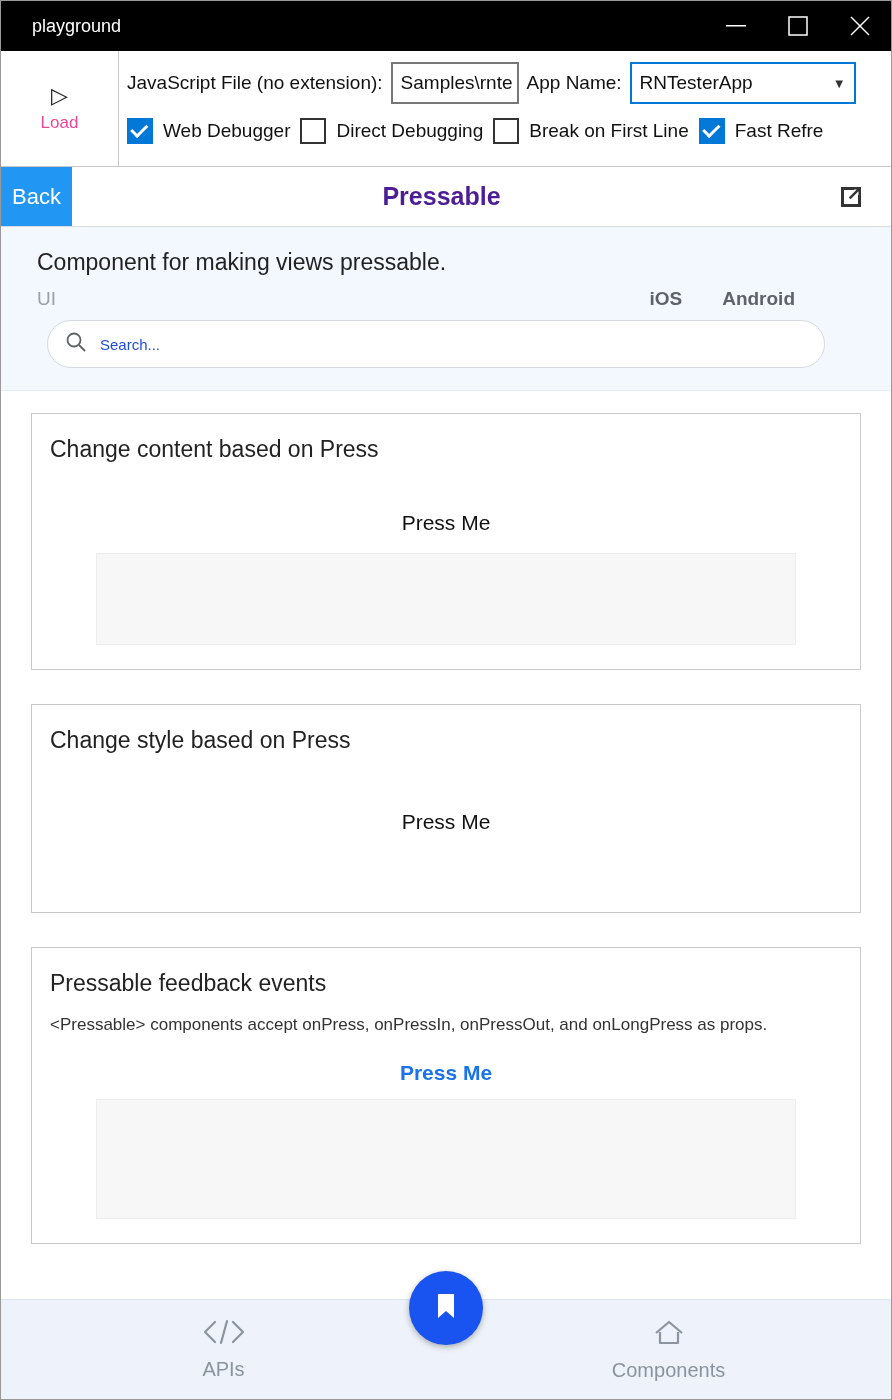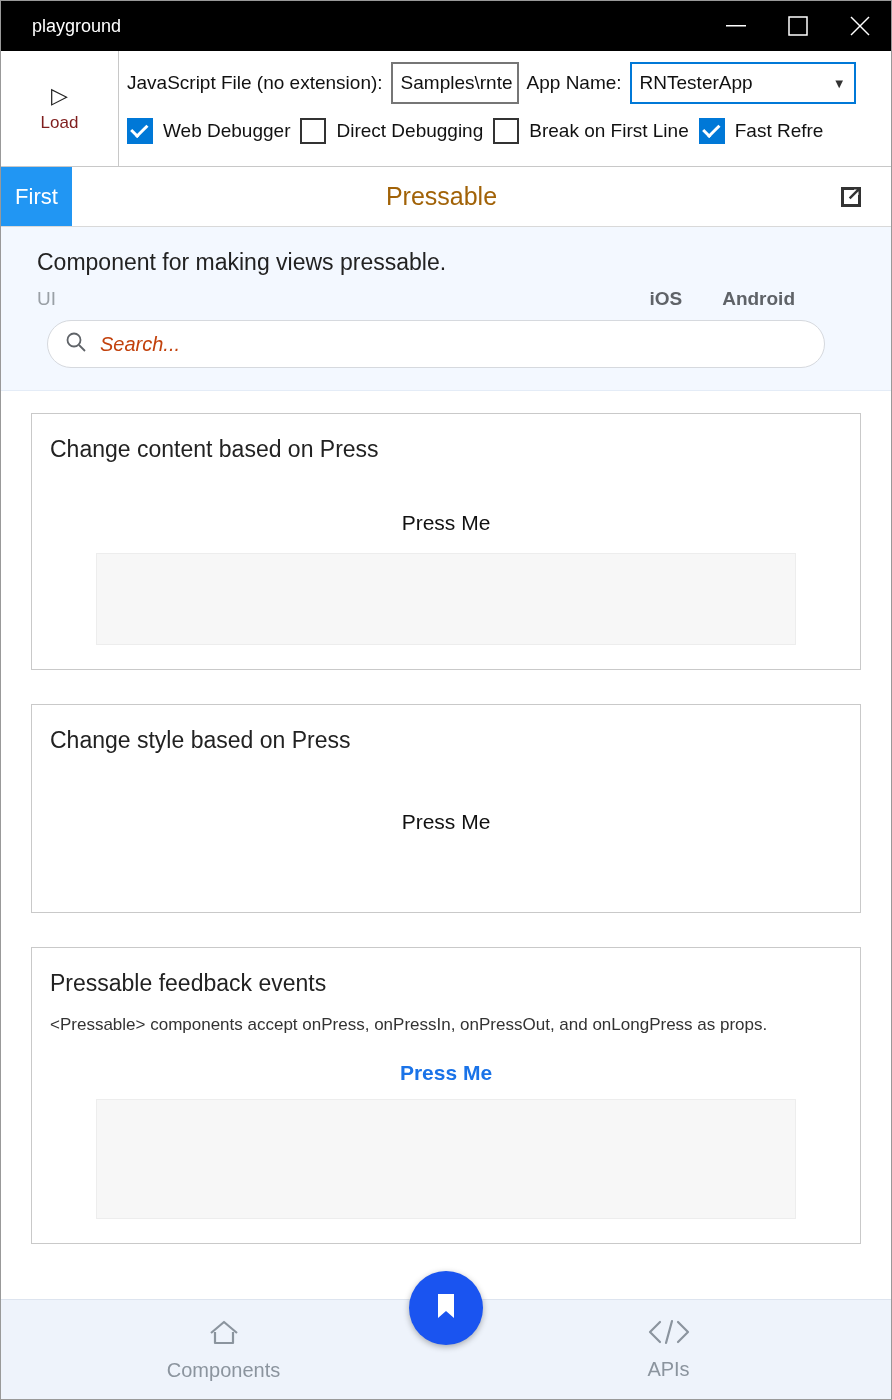--- a/index.html
+++ b/index.html
@@ -57,21 +57,21 @@
     width: 118px;
     flex: 0 0 118px;
     border-right: 1px solid #c8c8c8;
     display: flex;
     flex-direction: column;
     align-items: center;
     justify-content: center;
     gap: 6px;
   }
   .play-icon { font-size: 22px; line-height: 1; color: #222; }
-  .load-label { font-size: 17px; color: #7f1d1d; text-align: right; }
+  .load-label { font-size: 17px; color: #ec4899; text-align: right; }
   .toolbar-right {
     flex: 1;
     display: flex;
     flex-direction: column;
     padding: 8px 12px 0 8px;
   }
   .row1 {
     display: flex;
     align-items: center;
     gap: 8px;
@@ -158,22 +158,22 @@
     display: flex;
     align-items: center;
     justify-content: center;
   }
   .app-title {
     flex: 1;
     display: flex;
     align-items: center;
     justify-content: center;
     font-size: 25px;
-    font-weight: normal;
-    color: #a16207;
+    font-weight: bold;
+    color: #4c1d95;
   }
   .ext-icon {
     width: 80px;
     display: flex;
     align-items: center;
     justify-content: center;
   }
 
   
   .desc-band {
@@ -200,21 +200,21 @@
     height: 48px;
     border: 1px solid #d6d9de;
     border-radius: 24px;
     background: #ffffff;
     display: flex;
     align-items: center;
     padding: 0 16px;
     gap: 12px;
     margin: 0 10px;
   }
-  .search-placeholder { font-size: 20px; color: #c2410c; font-style: italic; }
+  .search-placeholder { font-size: 15px; color: #1d4ed8; }
 
   
   .content {
     flex: 1;
     background: #ffffff;
     padding: 22px 30px 0 30px;
     overflow: hidden;
     position: relative;
   }
   .card {
@@ -340,21 +340,21 @@
         </div>
         <div class="check-item">
           <span class="cbox checked"></span>
           <span>Fast Refre</span>
         </div>
       </div>
     </div>
   </div>
 
   <div class="app-header">
-    <div class="back-btn">First</div>
+    <div class="back-btn">Back</div>
     <div class="app-title">Pressable</div>
     <div class="ext-icon">
       <svg width="26" height="26" viewBox="0 0 26 26">
         <path d="M3 3 H16 V6 H6 V20 H20 V11 H23 V23 H3 Z" fill="#333"></path>
         <path d="M14 3 H23 V12 H20.5 V7.2 L12.5 15.2 L10.8 13.5 L18.8 5.5 H14 Z" fill="#333"></path>
       </svg>
     </div>
   </div>
 
   <div class="desc-band">
@@ -403,32 +403,32 @@
     <span>
       <svg width="34" height="34" viewBox="0 0 34 34">
         <path d="M9 5 H25 V29 L17 22 L9 29 Z" fill="#ffffff"></path>
       </svg>
     </span>
   </div>
 
   <div class="bottom-nav">
     <div class="nav-item">
       <span>
-        <svg width="34" height="30" viewBox="0 0 34 30">
-          <path d="M4 16 L17 5 L30 16" fill="none" stroke="#8b949e" stroke-width="2.2" stroke-linejoin="round"></path>
-          <path d="M8 15 V26 H26 V15" fill="none" stroke="#8b949e" stroke-width="2.2" stroke-linejoin="round"></path>
-        </svg>
-      </span>
-      <span class="nav-label">Components</span>
-    </div>
-    <div class="nav-item">
-      <span>
         <svg width="46" height="28" viewBox="0 0 46 28">
           <path d="M14 4 L4 14 L14 24" fill="none" stroke="#8b949e" stroke-width="2.2" stroke-linecap="round" stroke-linejoin="round"></path>
           <path d="M32 4 L42 14 L32 24" fill="none" stroke="#8b949e" stroke-width="2.2" stroke-linecap="round" stroke-linejoin="round"></path>
           <line x1="26" y1="3" x2="20" y2="25" stroke="#8b949e" stroke-width="2.2" stroke-linecap="round"></line>
         </svg>
       </span>
       <span class="nav-label">APIs</span>
     </div>
+    <div class="nav-item">
+      <span>
+        <svg width="34" height="30" viewBox="0 0 34 30">
+          <path d="M4 16 L17 5 L30 16" fill="none" stroke="#8b949e" stroke-width="2.2" stroke-linejoin="round"></path>
+          <path d="M8 15 V26 H26 V15" fill="none" stroke="#8b949e" stroke-width="2.2" stroke-linejoin="round"></path>
+        </svg>
+      </span>
+      <span class="nav-label">Components</span>
+    </div>
   </div>
 
 </div>
 
 </body></html>

